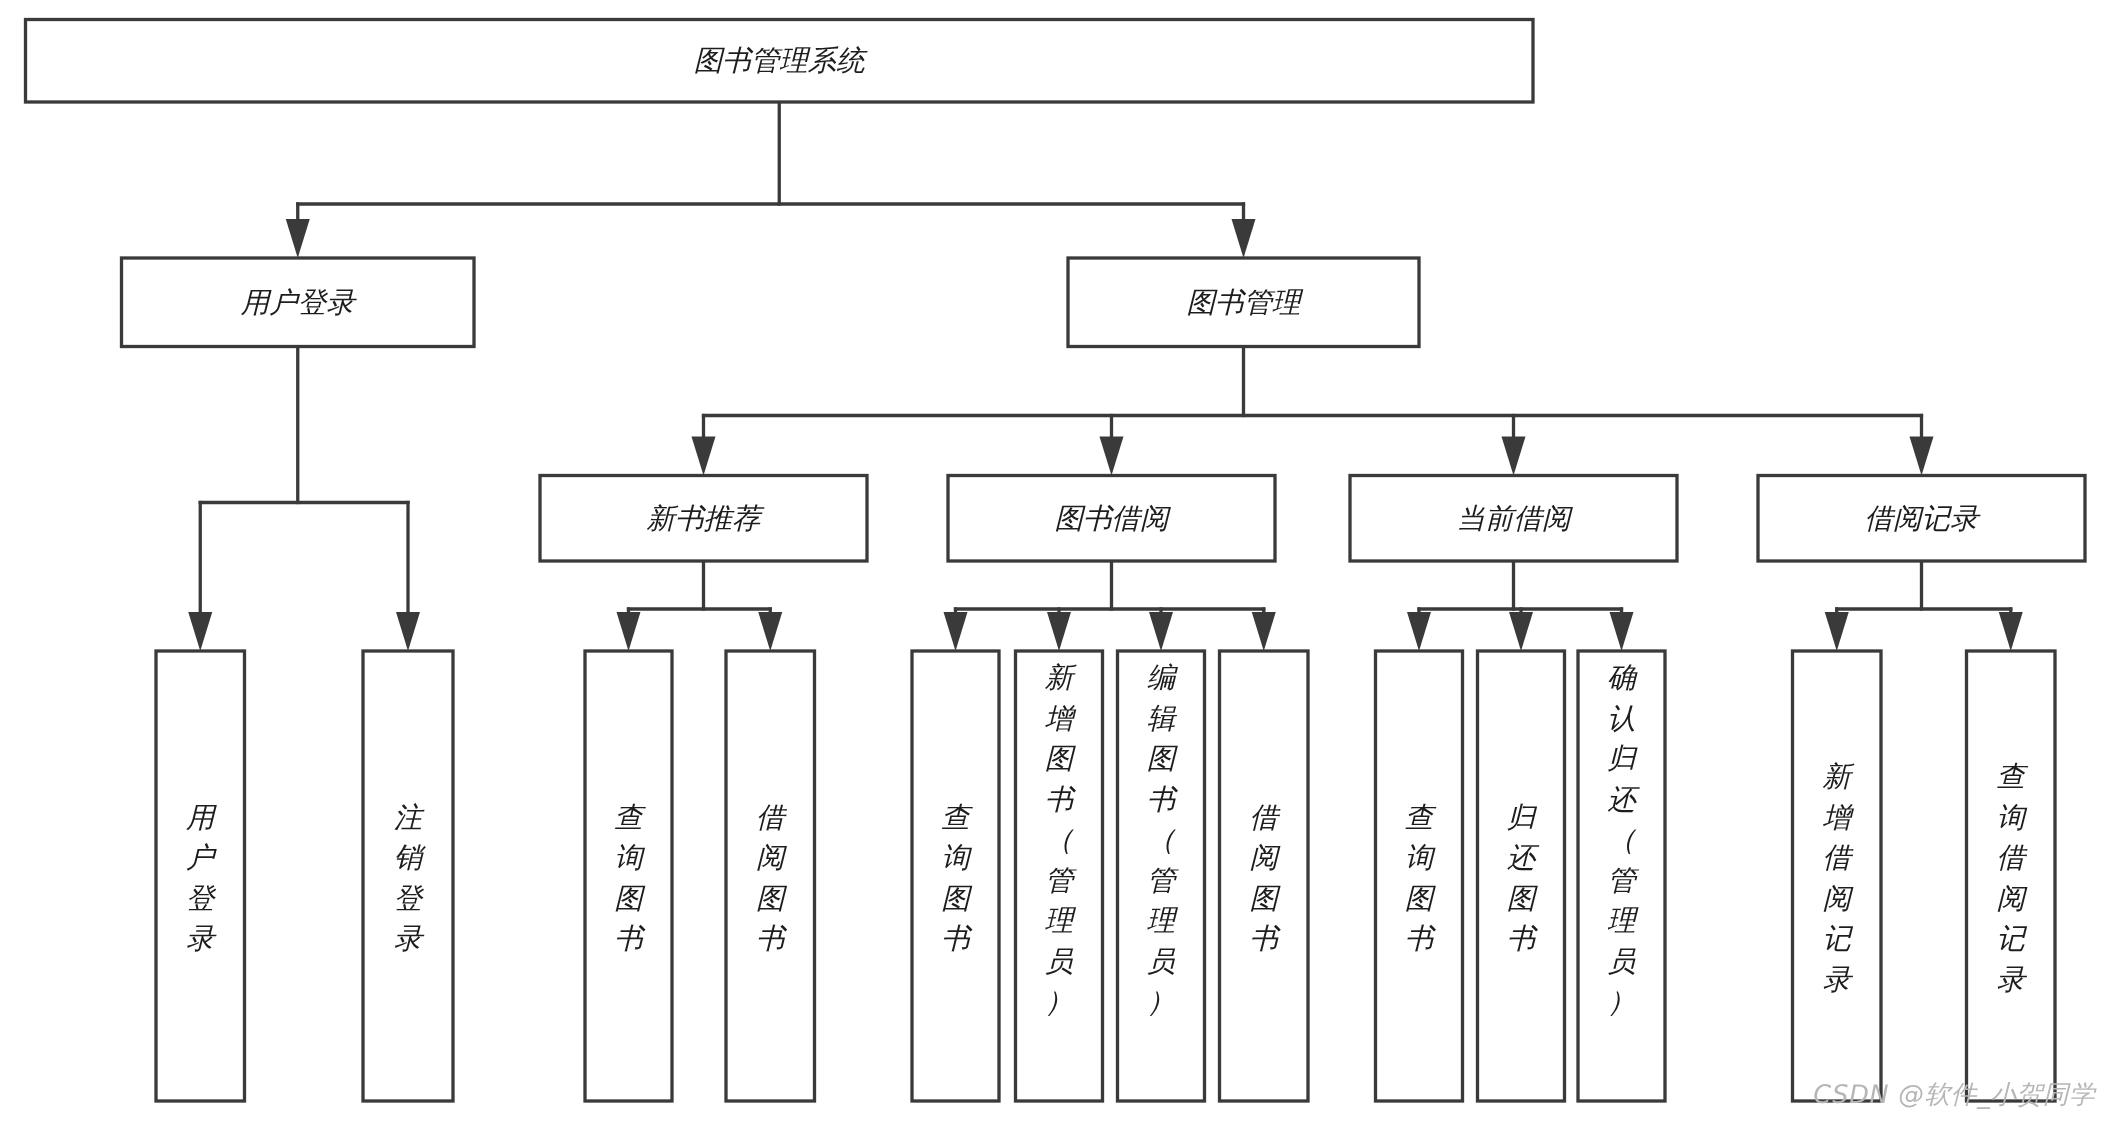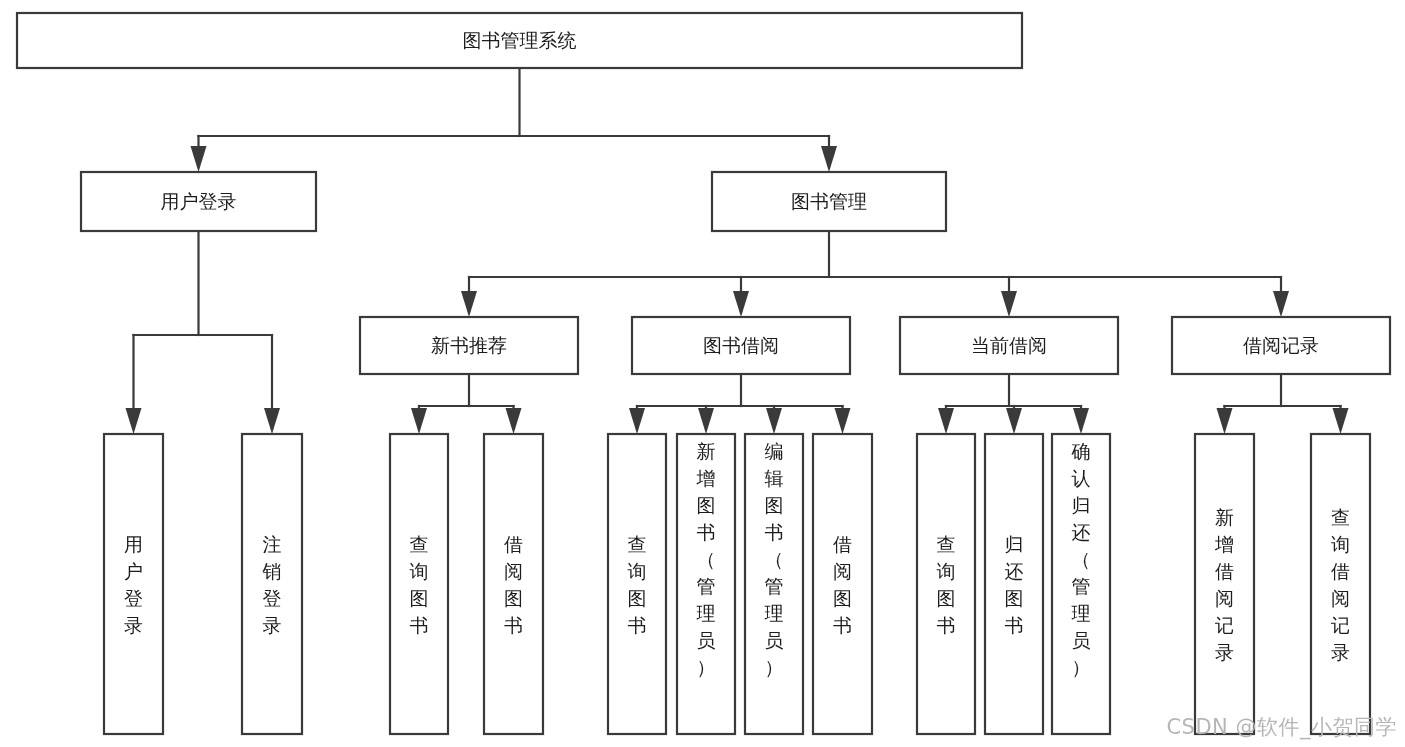--- a/index.html
+++ b/index.html
@@ -12,20 +12,21 @@
     width: 1405px;
     height: 747px;
     font-family: "DejaVu Sans", "Liberation Sans", sans-serif;
     overflow: hidden;
     position: relative;
   }
   #diagram-root {
     position: relative;
     width: 1405px;
     height: 747px;
+    font-style: italic;
   }
   svg.diagram-canvas {
     position: absolute;
     left: 0;
     top: 0;
     width: 1405px;
     height: 747px;
     display: block;
   }
   .node-box {
@@ -54,21 +55,21 @@
     font-family: "DejaVu Sans", "Liberation Sans", sans-serif;
     font-size: 19px;
     fill: #1d1d1d;
     text-anchor: middle;
   }
   .watermark {
     position: absolute;
     right: 8px;
     bottom: 6px;
     font-family: "DejaVu Sans", "Liberation Sans", sans-serif;
-    font-size: 21px;
+    font-size: 17px;
     color: #b6b6b6;
     white-space: nowrap;
     letter-spacing: 0.5px;
   }
 </style>
 </head>
 <body>
 
 <div id="diagram-root">
   <svg class="diagram-canvas" id="diagram-canvas" viewBox="0 0 1405 747" xmlns="http://www.w3.org/2000/svg">

